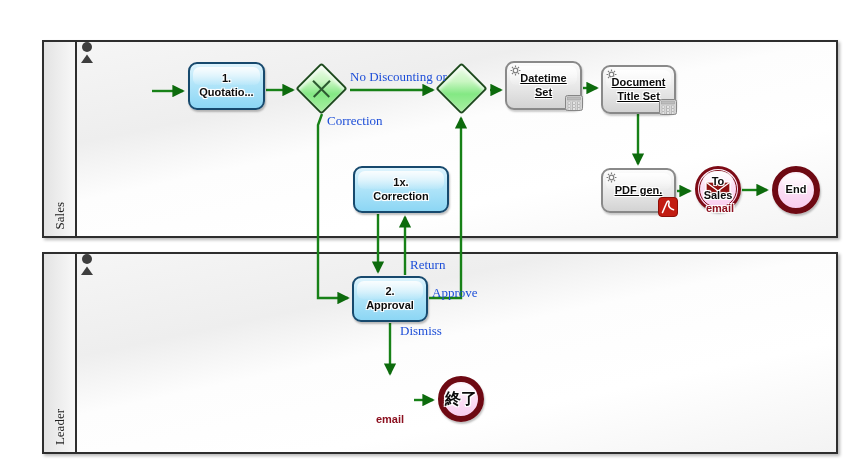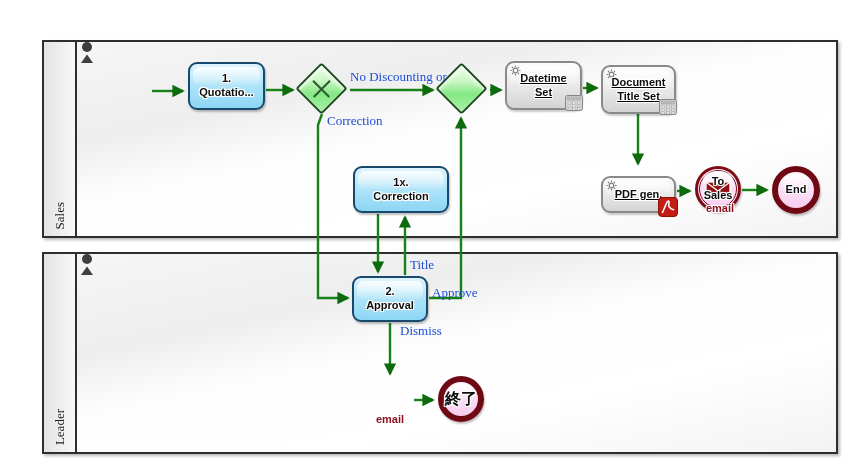--- a/index.html
+++ b/index.html
@@ -109,21 +109,21 @@
       <polyline points="378,214 378,272" marker-end="url(#arr)"></polyline>
       <polyline points="405,275 405,217" marker-end="url(#arr)"></polyline>
       <polyline points="429,298 461,298 461,118" marker-end="url(#arr)"></polyline>
       <polyline points="390,323 390,374" marker-end="url(#arr)"></polyline>
       <polyline points="414,400 433,400" marker-end="url(#arr)"></polyline>
     </g>
   </svg>
 
   <div class="flow-label" style="left:350px;top:69px">No Discounting or</div>
   <div class="flow-label" style="left:327px;top:113px">Correction</div>
-  <div class="flow-label" style="left:410px;top:257px">Title</div>
+  <div class="flow-label" style="left:410px;top:257px">Return</div>
   <div class="flow-label" style="left:432px;top:285px">Approve</div>
   <div class="flow-label" style="left:400px;top:323px">Dismiss</div>
 
 
   <div class="event ring-thin ring-double" style="left:695px;top:166px;width:46px;height:46px">
     <svg class="env" width="26" height="17" viewBox="0 0 26 17">
       <rect x="1" y="1" width="24" height="15" fill="#8e0f0f" stroke="#fff" stroke-width="1.3"></rect>
       <path d="M1.5,1.5 L13,10 L24.5,1.5" fill="none" stroke="#fff" stroke-width="1.3"></path>
     </svg>
     <span class="node-label">To
@@ -201,21 +201,21 @@
         <rect x="3" y="10" width="2.6" height="2"></rect>
           <rect x="7.7" y="10" width="2.6" height="2"></rect>
           <rect x="12.4" y="10" width="2.6" height="2"></rect>
         <rect x="3" y="13" width="2.6" height="2"></rect>
           <rect x="7.7" y="13" width="2.6" height="2"></rect>
           <rect x="12.4" y="13" width="2.6" height="2"></rect>
       </g>
     </svg>
   </div>
 
-  <div class="task task-gray" style="left:601px;top:176px;width:75px;height:37px">
+  <div class="task task-gray" style="left:601px;top:168px;width:75px;height:45px">
     <svg class="icon-tl" width="11" height="11" viewBox="0 0 12 12">
       <g stroke="#7d7d7d" stroke-width="1.3" fill="none">
         <circle cx="6" cy="6" r="2.5"></circle>
         <path d="M6,0.6 V2.2 M6,9.8 V11.4 M0.6,6 H2.2 M9.8,6 H11.4 M2.2,2.2 L3.3,3.3 M8.7,8.7 L9.8,9.8 M9.8,2.2 L8.7,3.3 M3.3,8.7 L2.2,9.8"></path>
       </g>
     </svg>
     <span class="node-label">PDF gen.</span>
     <svg class="icon-br-pdf" width="20" height="20" viewBox="0 0 20 20">
       <rect x="0.5" y="0.5" width="19" height="19" rx="3.5" fill="#c21d12" stroke="#8d0f08"></rect>
       <path d="M4.5,15.5 C7,10 8.5,5.5 9.5,4.5 C10.8,3.4 11.6,4.8 10.8,7 C10,9.4 12.5,12.2 15.5,12.8" fill="none" stroke="#fff" stroke-width="1.6" stroke-linecap="round"></path>

